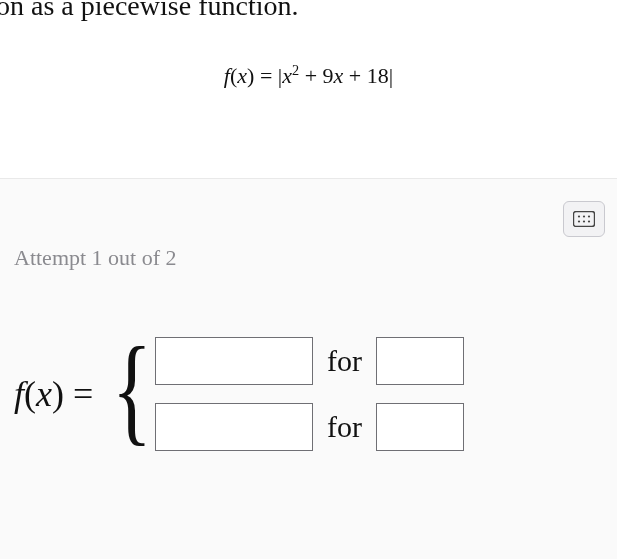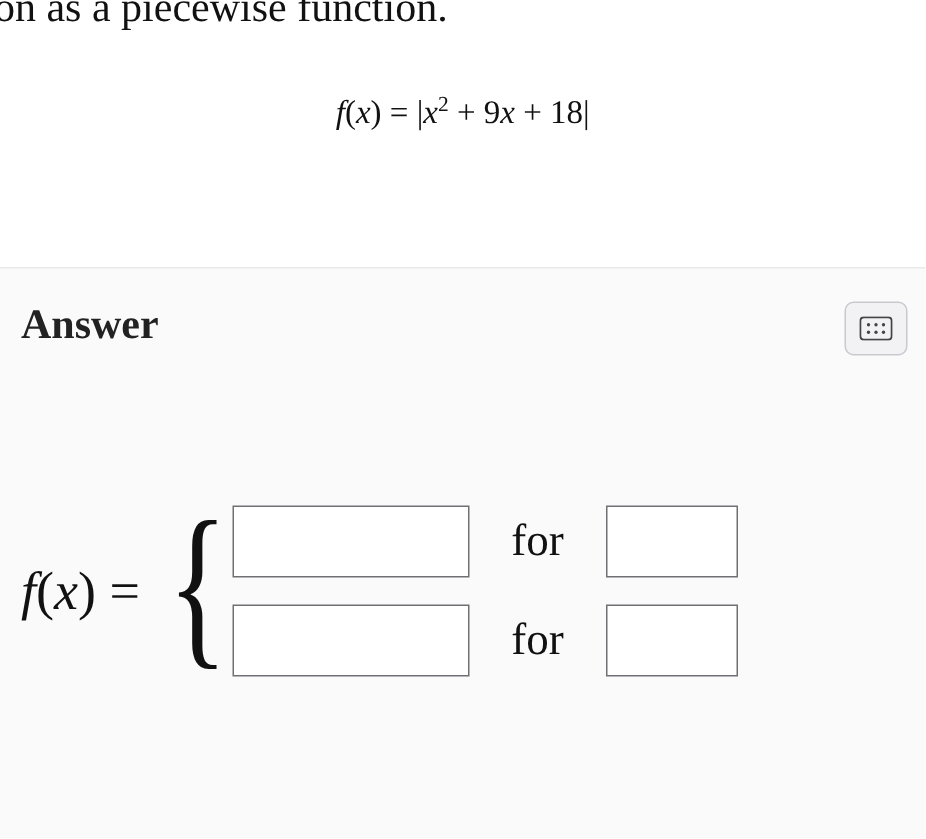--- a/index.html
+++ b/index.html
@@ -101,21 +101,21 @@
   .brace {
     font-family: 'Times New Roman', serif;
     font-size: 120px;
     line-height: 0.85;
     transform: scaleX(0.7);
     margin-right: -6px;
     position: relative;
     top: -4px;
   }
   .rows { display: flex; flex-direction: column; gap: 18px; }
-  .row { display: flex; align-items: center; gap: 28px; }
+  .row { display: flex; align-items: center; gap: 14px; }
   .blank {
     border: 1px solid #6f6f74;
     background: #ffffff;
     height: 48px;
     box-sizing: border-box;
     font-family: 'Times New Roman', serif;
     font-size: 24px;
     padding: 4px 6px;
     outline: none;
   }
@@ -132,36 +132,36 @@
 
 <div class="page">
 
   <div class="cropped-instruction">unction as a piecewise function.</div>
 
   <div class="equation-main">
     <span class="fn">f</span>(<span class="var">x</span>) = <span class="abs">|</span><span class="var">x</span><sup>2</sup> + 9<span class="var">x</span> + 18<span class="abs">|</span>
   </div>
 
   <div class="answer-panel">
-    <div class="answer-header">Answer</div>
 
     <div class="keypad-button">
       <span>
         <svg width="22" height="16" viewBox="0 0 22 16">
           <rect x="0.5" y="0.5" width="21" height="15" rx="2.5" fill="none" stroke="#444" stroke-width="1.4"></rect>
           <circle cx="6" cy="5.5" r="1.1" fill="#444"></circle>
           <circle cx="11" cy="5.5" r="1.1" fill="#444"></circle>
           <circle cx="16" cy="5.5" r="1.1" fill="#444"></circle>
           <circle cx="6" cy="10.5" r="1.1" fill="#444"></circle>
           <circle cx="11" cy="10.5" r="1.1" fill="#444"></circle>
           <circle cx="16" cy="10.5" r="1.1" fill="#444"></circle>
         </svg>
       </span>
     </div>
 
+    <div class="attempt">Attempt 1 out of 2</div>
 
     <div class="piecewise">
       <div class="fx">
         <span class="fn">f</span>(<span class="var">x</span>)&nbsp;=
       </div>
       <div class="brace">{</div>
       <div class="rows">
         <div class="row">
           <input class="blank expr" value="" style="">
           <span class="for">for</span>

